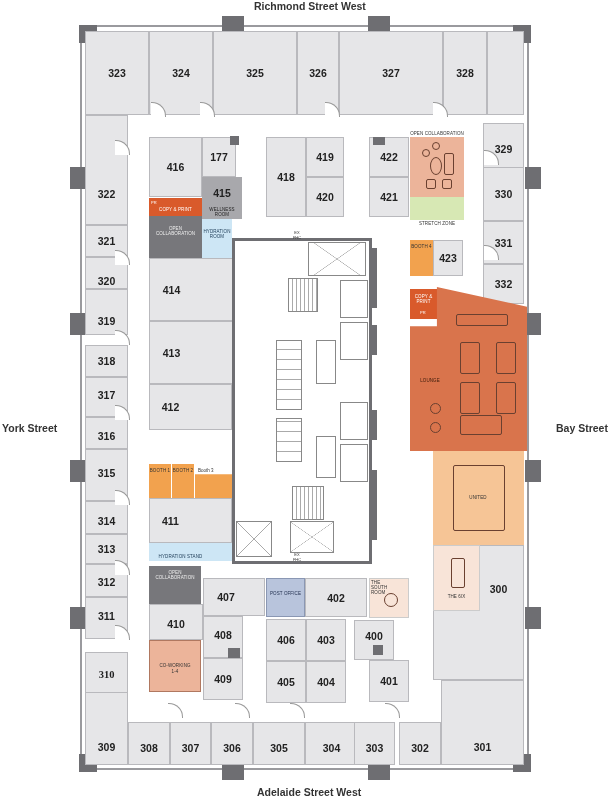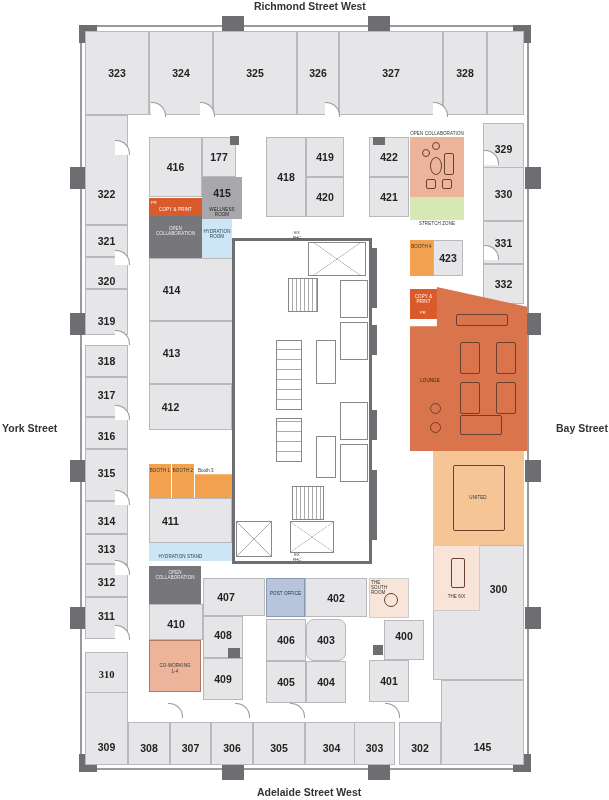--- a/index.html
+++ b/index.html
@@ -100,21 +100,21 @@
 <div class="room" style="left:305px;top:722px;width:53px;height:43px;">
     <span class="num" style="top:60%;">304</span>
   </div>
 <div class="room" style="left:354px;top:722px;width:41px;height:43px;">
     <span class="num" style="top:60%;">303</span>
   </div>
 <div class="room" style="left:399px;top:722px;width:42px;height:43px;">
     <span class="num" style="top:60%;">302</span>
   </div>
 <div class="room" style="left:441px;top:680px;width:83px;height:85px;">
-    <span class="num" style="top:80%;">145</span>
+    <span class="num" style="top:80%;">301</span>
   </div>
 
 <div class="room" style="left:85px;top:115px;width:43px;height:110px;">
     <span class="num" style="top:72%;">322</span>
   </div>
 <div class="room" style="left:85px;top:225px;width:43px;height:32px;">
     <span class="num">321</span>
   </div>
 <div class="room" style="left:85px;top:257px;width:43px;height:32px;">
     <span class="num" style="top:75%;">320</span>
@@ -289,30 +289,30 @@
 <div class="room" style="left:305px;top:578px;width:62px;height:39px;">
     <span class="num">402</span>
   </div>
 <div class="zone" style="left:369px;top:578px;width:40px;height:40px;background:#f8e4d8;border:1px solid #ccc;">
   <span class="lbl" style="top:1px;left:1px;right:auto;width:26px;text-align:left;color:#333;">The South Room</span>
   <div class="circle" style="left:14px;top:14px;width:12px;height:12px;"></div>
 </div>
 <div class="room" style="left:266px;top:619px;width:40px;height:42px;">
     <span class="num">406</span>
   </div>
-<div class="room" style="left:306px;top:619px;width:40px;height:42px;border-radius:8px;">
+<div class="room" style="left:306px;top:619px;width:40px;height:42px;">
     <span class="num">403</span>
   </div>
 <div class="room" style="left:266px;top:661px;width:40px;height:42px;">
     <span class="num">405</span>
   </div>
 <div class="room" style="left:306px;top:661px;width:40px;height:42px;">
     <span class="num">404</span>
   </div>
-<div class="room" style="left:384px;top:620px;width:40px;height:40px;">
+<div class="room" style="left:354px;top:620px;width:40px;height:40px;">
     <span class="num" style="top:40%;">400</span>
   </div>
 <div class="col" style="left:373px;top:645px;width:10px;height:10px;"></div>
 <div class="room" style="left:369px;top:660px;width:40px;height:42px;">
     <span class="num">401</span>
   </div>
 
 <div class="core" style="left:232px;top:238px;width:140px;height:326px;"></div>
 <div class="cross" style="left:308px;top:242px;width:58px;height:34px;background:linear-gradient(35deg,transparent 49%,#aaa 50%,transparent 51%),linear-gradient(-35deg,transparent 49%,#aaa 50%,transparent 51%);"></div>
 <div class="cross" style="left:288px;top:278px;width:30px;height:34px;background:repeating-linear-gradient(90deg,#fff 0 3px,#aaa 3px 4px);"></div>

